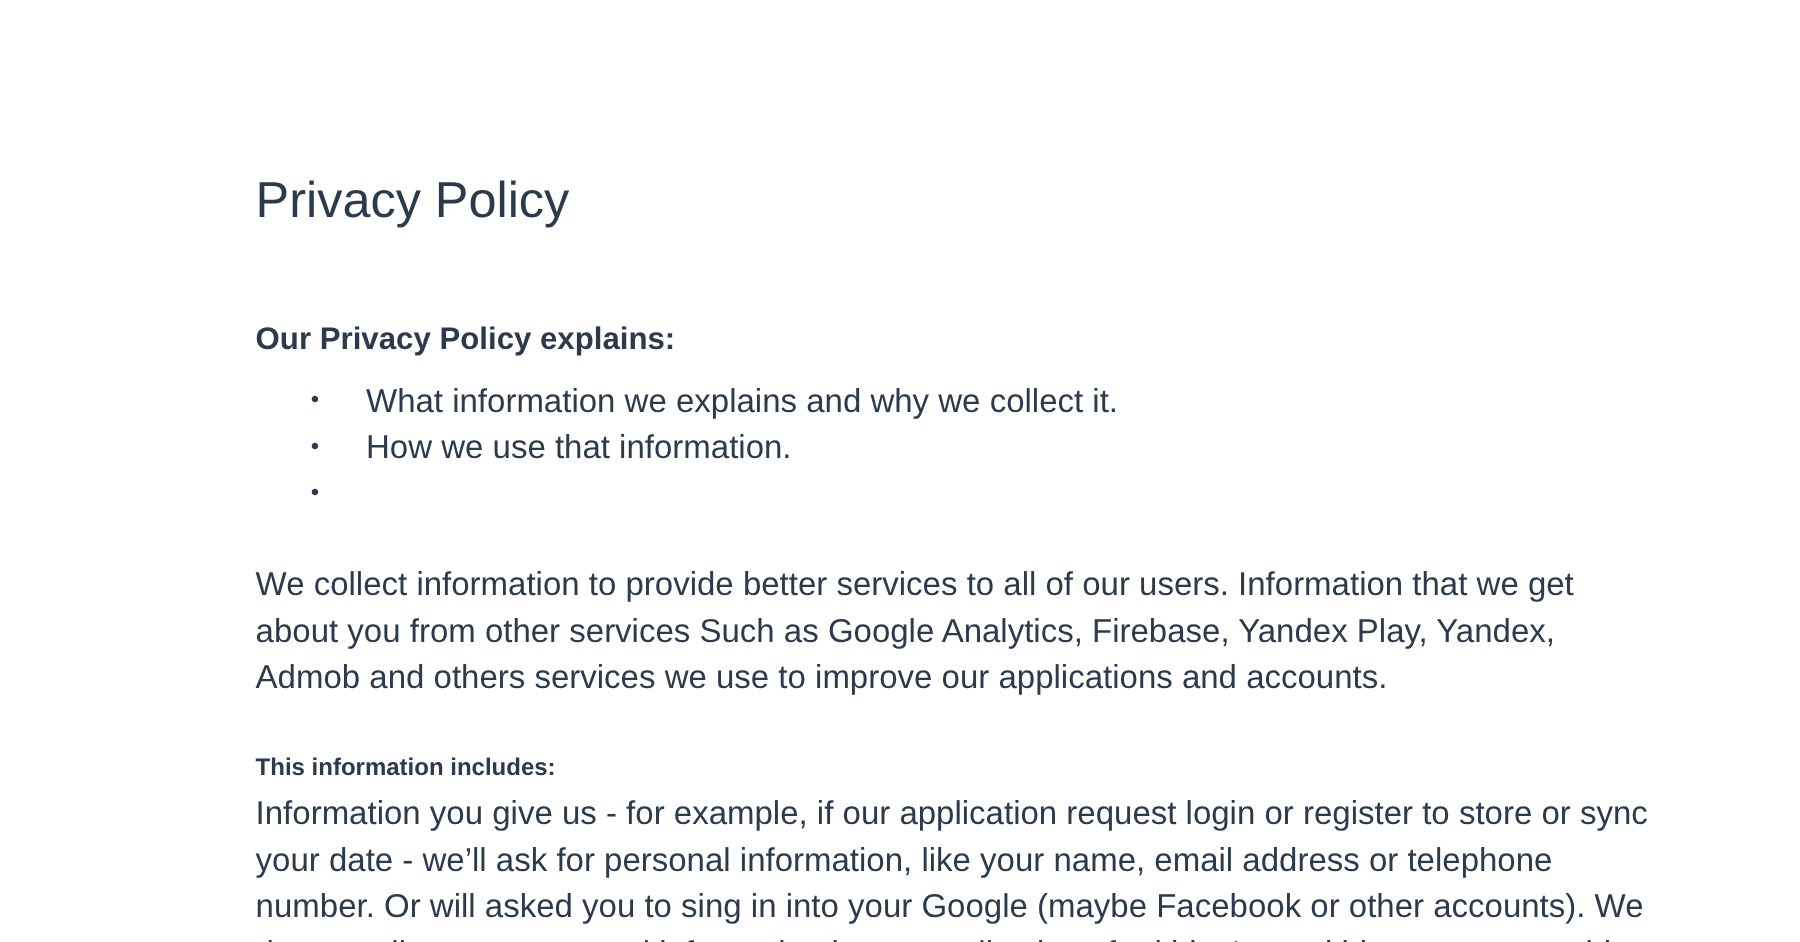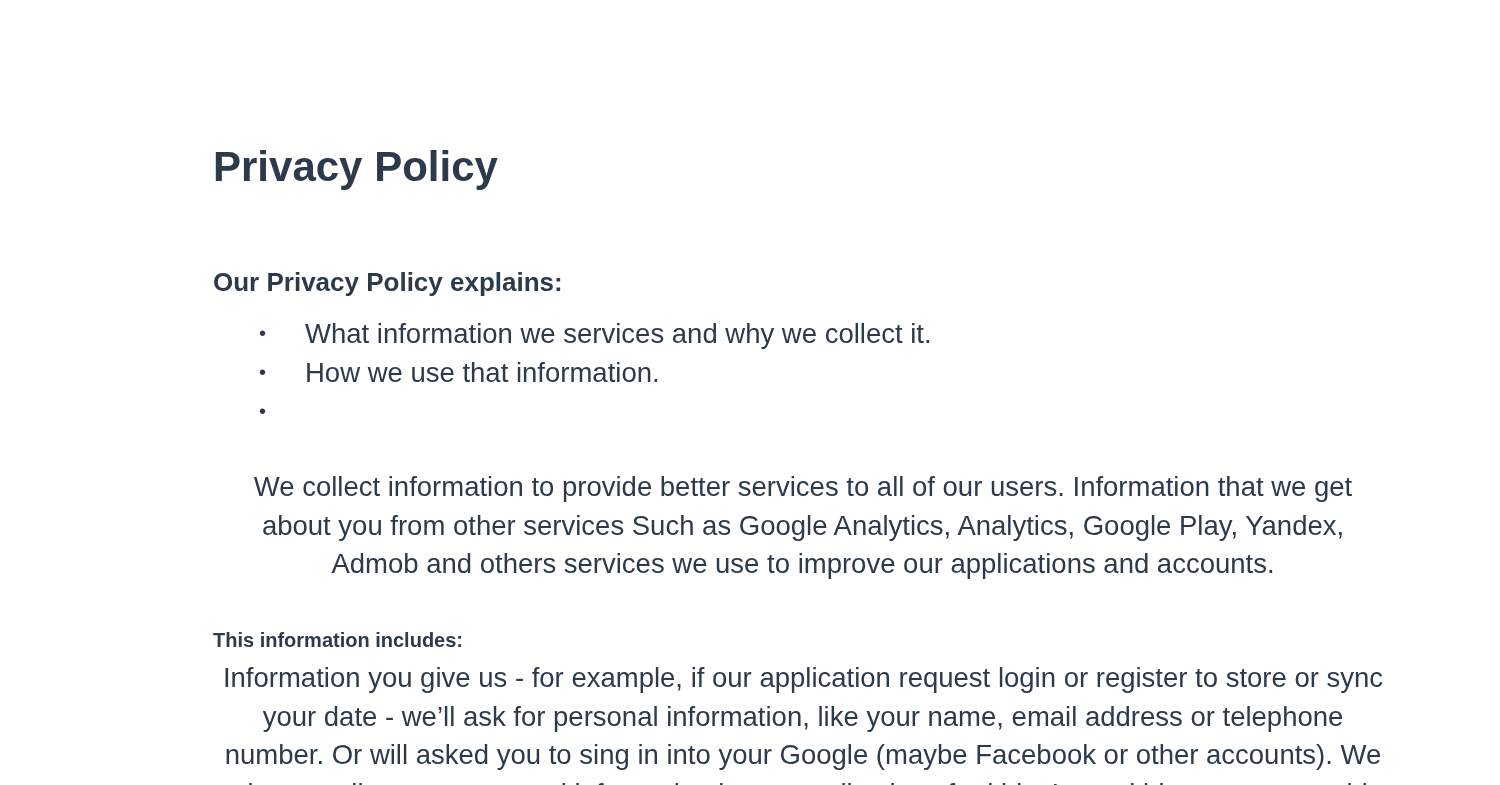--- a/index.html
+++ b/index.html
@@ -20,21 +20,21 @@
       left: 213px;
       top: 0;
       width: 1180px;
     }
     h1.title {
       position: absolute;
       top: 143px;
       left: 0;
       margin: 0;
       font-size: 42px;
-      font-weight: bold;
+      font-weight: normal;
       line-height: 48px;
       white-space: nowrap;
     }
     h2.subtitle {
       position: absolute;
       top: 258px;
       left: 0;
       margin: 0;
       font-size: 26px;
       font-weight: bold;
@@ -64,21 +64,20 @@
       font-size: 20px;
       line-height: 39px;
     }
     p.para {
       position: absolute;
       left: 0;
       margin: 0;
       font-size: 27.5px;
       line-height: 38.5px;
       width: 1180px;
-      text-align: center;
     }
     p.para span.line {
       display: block;
       white-space: nowrap;
     }
     .p1 { top: 468px; }
     h3.section {
       position: absolute;
       top: 621px;
       left: 0;
@@ -94,34 +93,34 @@
 <body>
 
 <div class="page">
   <h1 class="title">Privacy Policy</h1>
 
   <h2 class="subtitle">Our Privacy Policy explains:</h2>
 
   <ul class="bullets">
     <li>
       <span class="bullet">•</span>
-      <span>What information we services and why we collect it.</span>
+      <span>What information we explains and why we collect it.</span>
     </li>
     <li>
       <span class="bullet">•</span>
       <span>How we use that information.</span>
     </li>
     <li>
       <span class="bullet">•</span>
     </li>
   </ul>
 
   <p class="para p1">
     <span class="line">We collect information to provide better services to all of our users. Information that we get</span>
-    <span class="line">about you from other services Such as Google Analytics, Analytics, Google Play, Yandex,</span>
+    <span class="line">about you from other services Such as Google Analytics, Firebase, Yandex Play, Yandex,</span>
     <span class="line">Admob and others services we use to improve our applications and accounts.</span>
   </p>
 
   <h3 class="section">This information includes:</h3>
 
   <p class="para p2">
     <span class="line">Information you give us - for example, if our application request login or register to store or sync</span>
     <span class="line">your date - we’ll ask for personal information, like your name, email address or telephone</span>
     <span class="line">number. Or will asked you to sing in into your Google (maybe Facebook or other accounts). We</span>
     <span class="line">do not collect any your real information in our applications for kids. In our kids apps we would</span>

